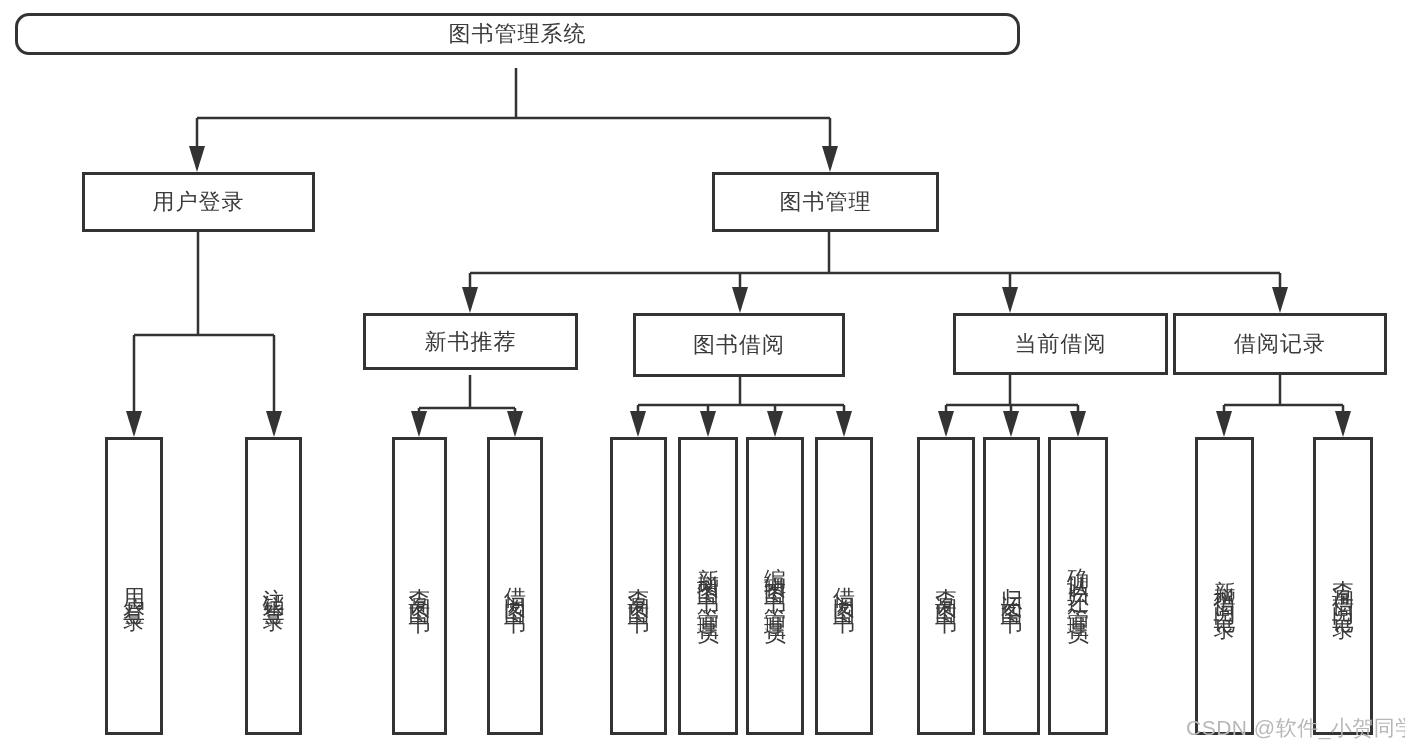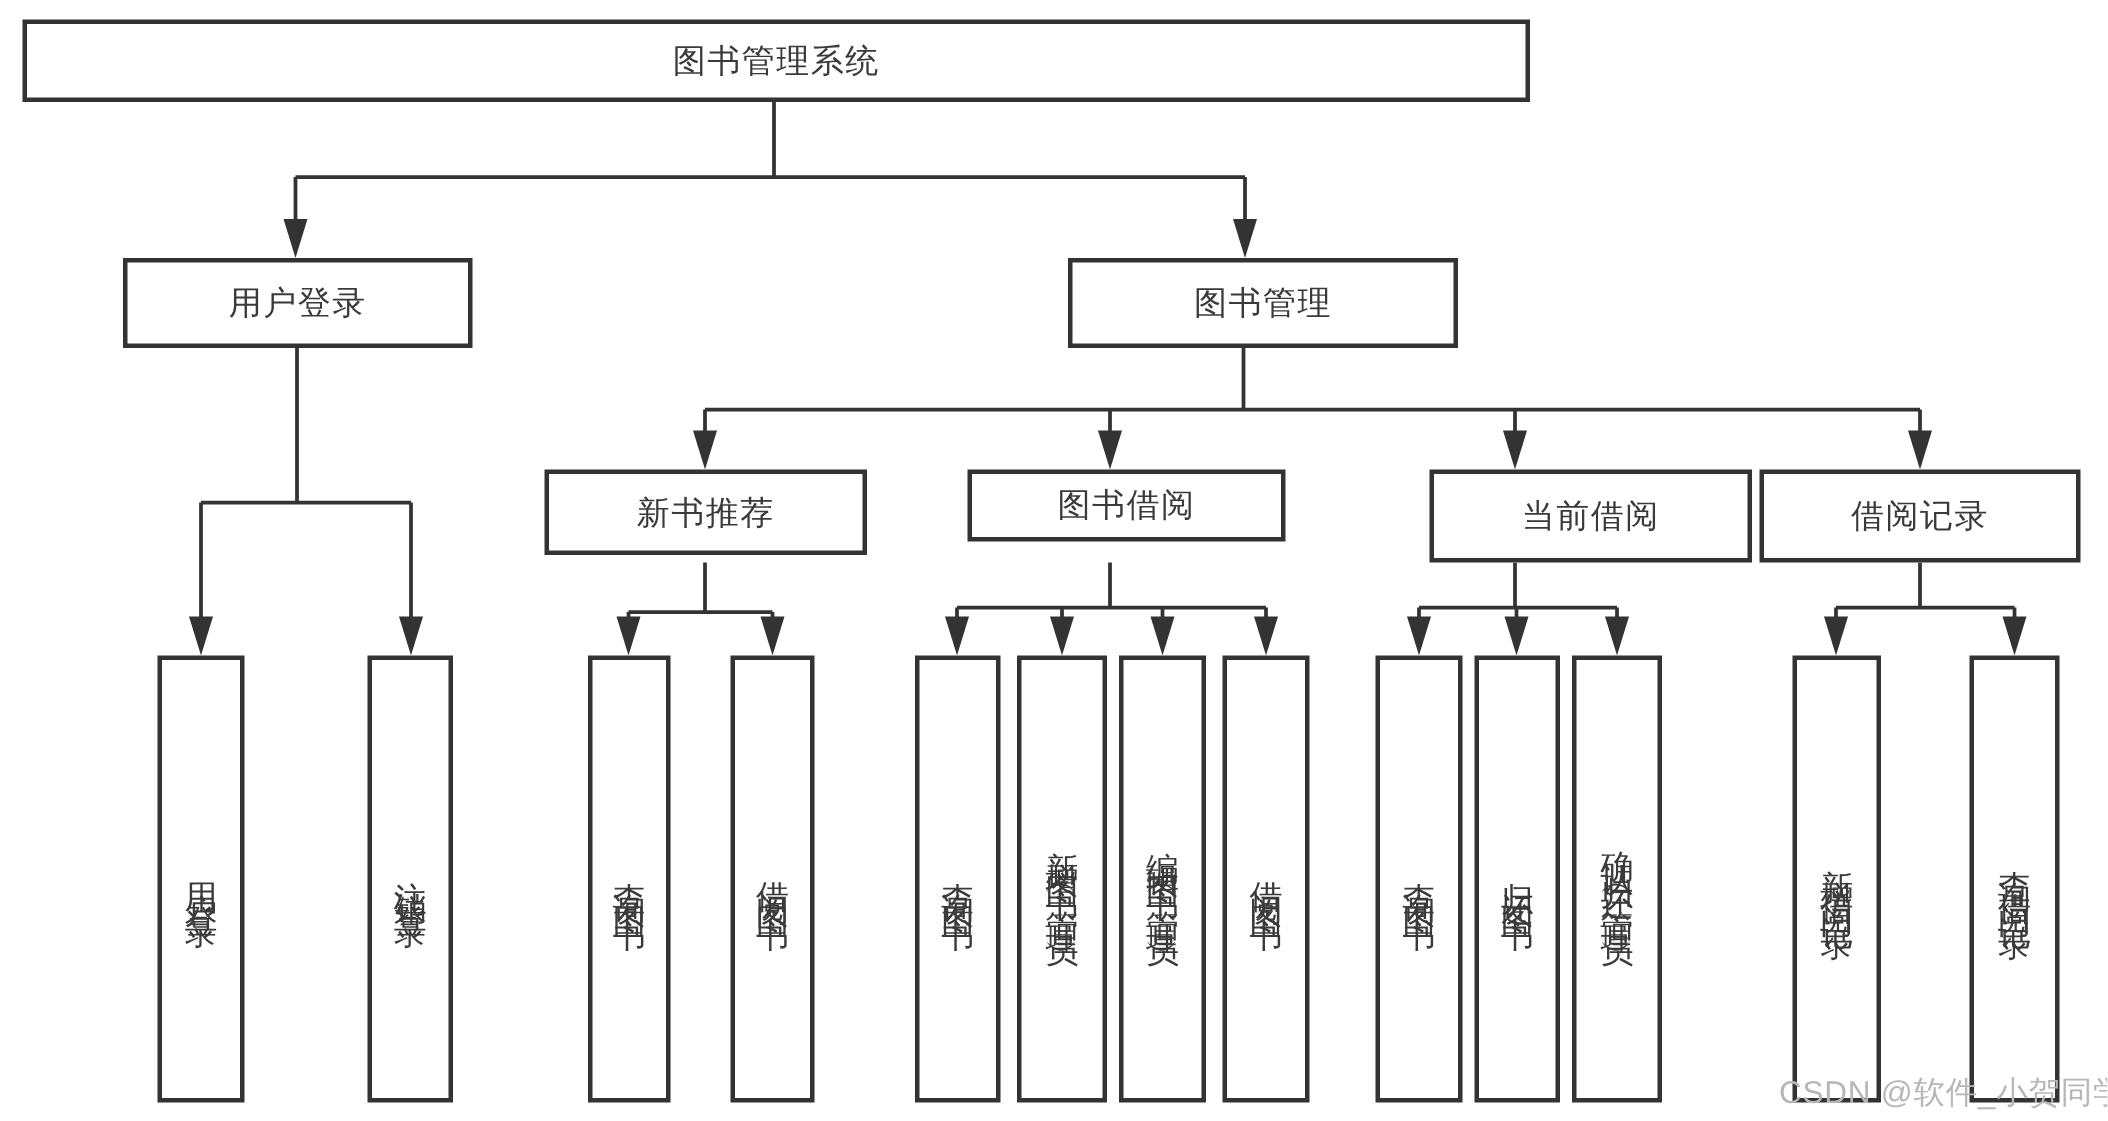--- a/index.html
+++ b/index.html
@@ -16,25 +16,25 @@
   }
   .vnode{
     writing-mode:vertical-rl;text-orientation:mixed;
     letter-spacing:8px;line-height:1;white-space:normal;
   }
   .watermark{
     position:absolute;left:1186px;top:714px;z-index:3;
     color:#b7b7b7;font-size:21px;letter-spacing:0.5px;white-space:nowrap;
   }
   
-  .n-root   {left:15px;  top:13px;  width:1005px;height:55px;}
+  .n-root   {left:15px;  top:13px;  width:1005px;height:42px;border-radius:14px;}
   .n-login  {left:82px;  top:172px; width:233px; height:60px;}
-  .n-mgmt   {left:712px; top:172px; width:260px; height:60px;}
+  .n-mgmt   {left:712px; top:172px; width:227px; height:60px;}
   .n-l3a    {left:363px; top:313px; width:215px; height:57px;}
-  .n-l3b    {left:633px; top:313px; width:212px; height:48px;margin-left:12px;}
+  .n-l3b    {left:633px; top:313px; width:212px; height:64px;}
   .n-l3c    {left:953px; top:313px; width:215px; height:62px;}
   .n-l3d    {left:1173px;top:313px; width:214px; height:62px;}
   .leaf     {top:437px;height:298px;}
   .n-f1 {left:105px; width:58px;}
   .n-f2 {left:245px; width:57px;}
   .n-f3 {left:392px; width:55px;}
   .n-f4 {left:487px; width:56px;}
   .n-f5 {left:610px; width:57px;}
   .n-f6 {left:678px; width:60px;}
   .n-f7 {left:746px; width:58px;}

